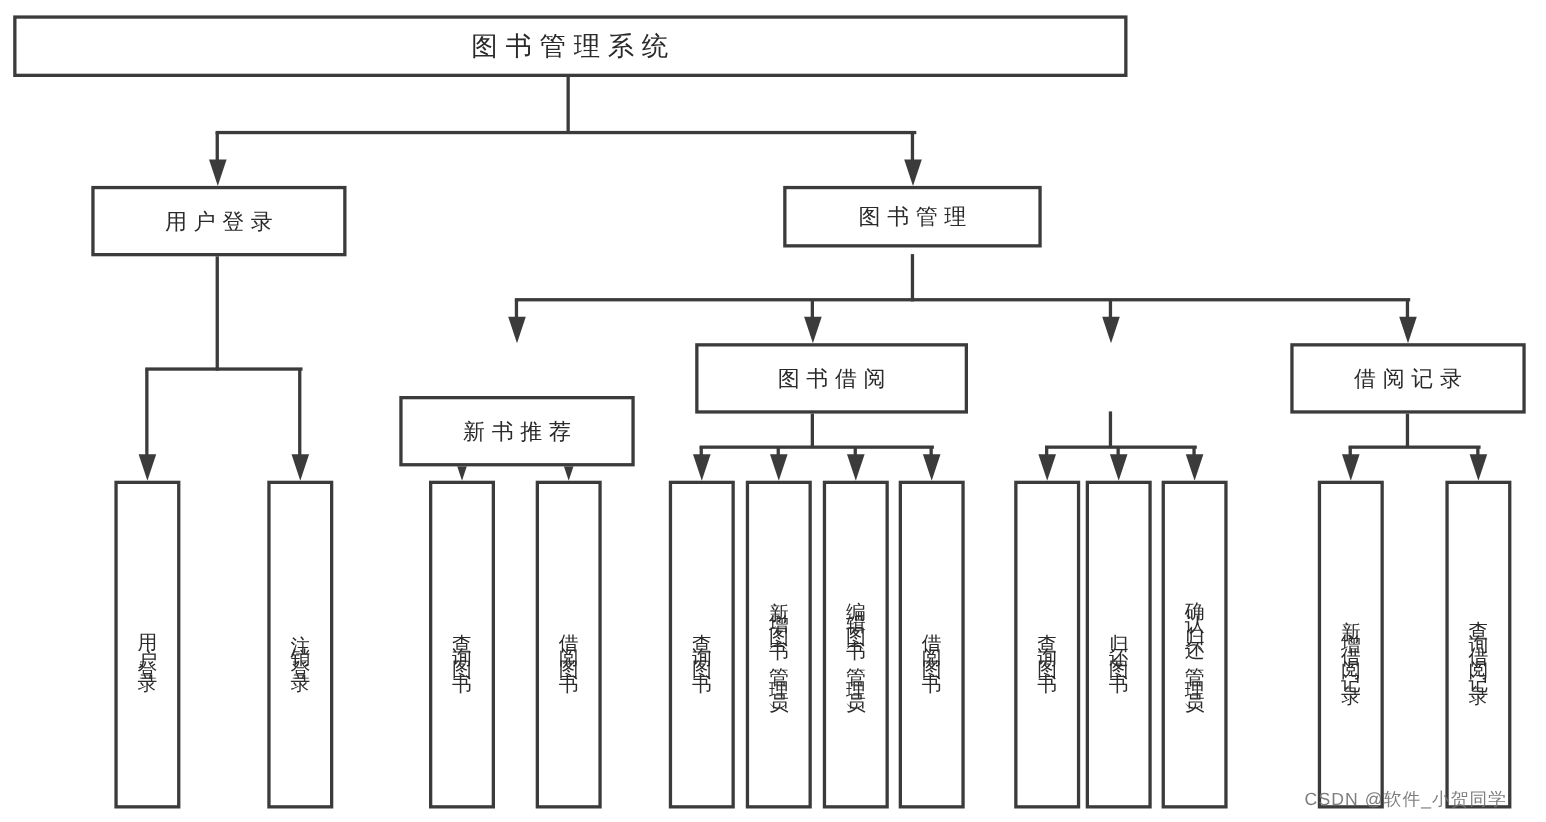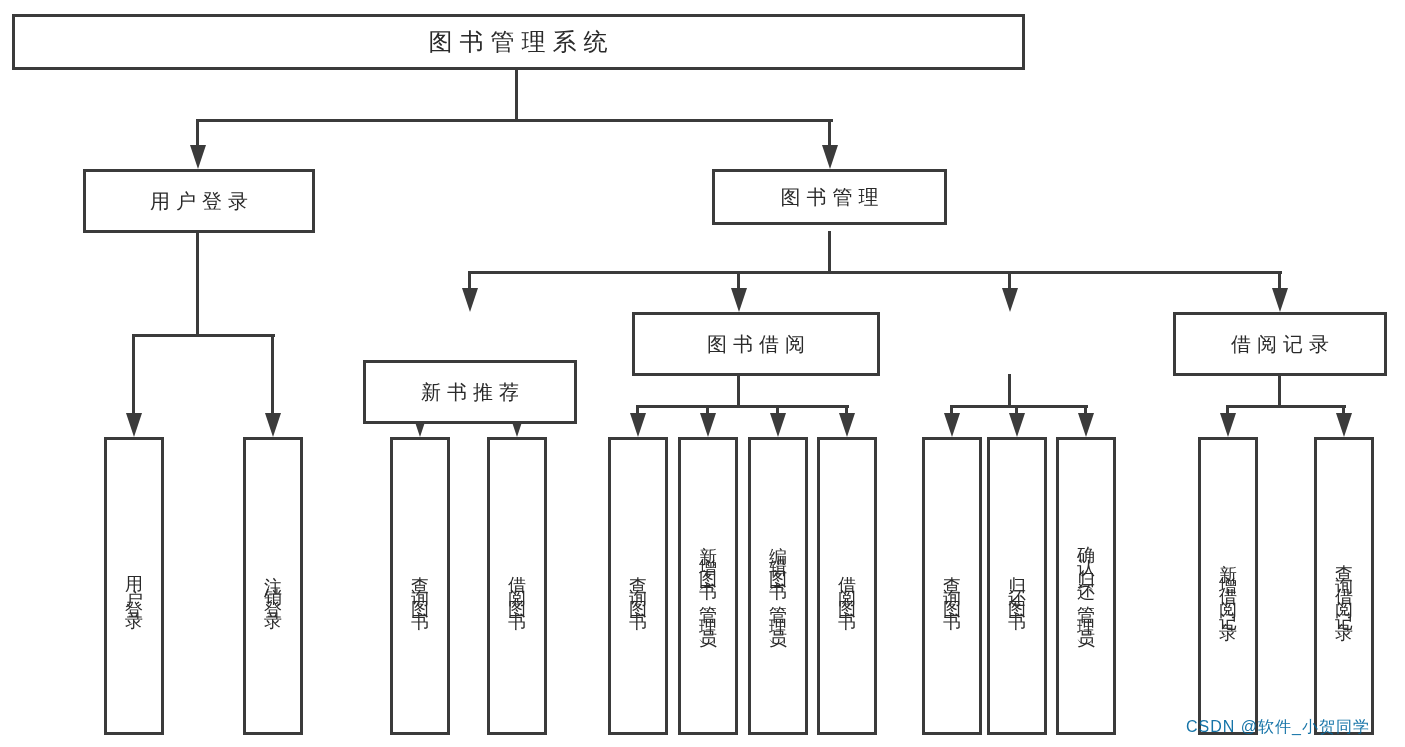--- a/index.html
+++ b/index.html
@@ -18,21 +18,21 @@
     width:60px;top:437px;height:298px;
   }
   .ln{position:absolute;background:#3b3b3b;}
   .ah{
     position:absolute;width:0;height:0;
     border-left:8px solid transparent;border-right:8px solid transparent;
     border-top:24px solid #3b3b3b;
   }
   .wm{
     position:absolute;left:1186px;top:717px;font-size:16px;letter-spacing:1px;
-    color:#0369a1;opacity:.92;white-space:nowrap;
+    color:#737373;opacity:.92;white-space:nowrap;
   }
 </style>
 </head>
 <body>
 
 <div id="canvas">
 
   <div class="ln" style="left:515px;top:68px;width:3px;height:53px;"></div>
   <div class="ln" style="left:196px;top:119px;width:637px;height:3px;"></div>
   <div class="ln" style="left:196px;top:120px;width:3px;height:26px;"></div>

